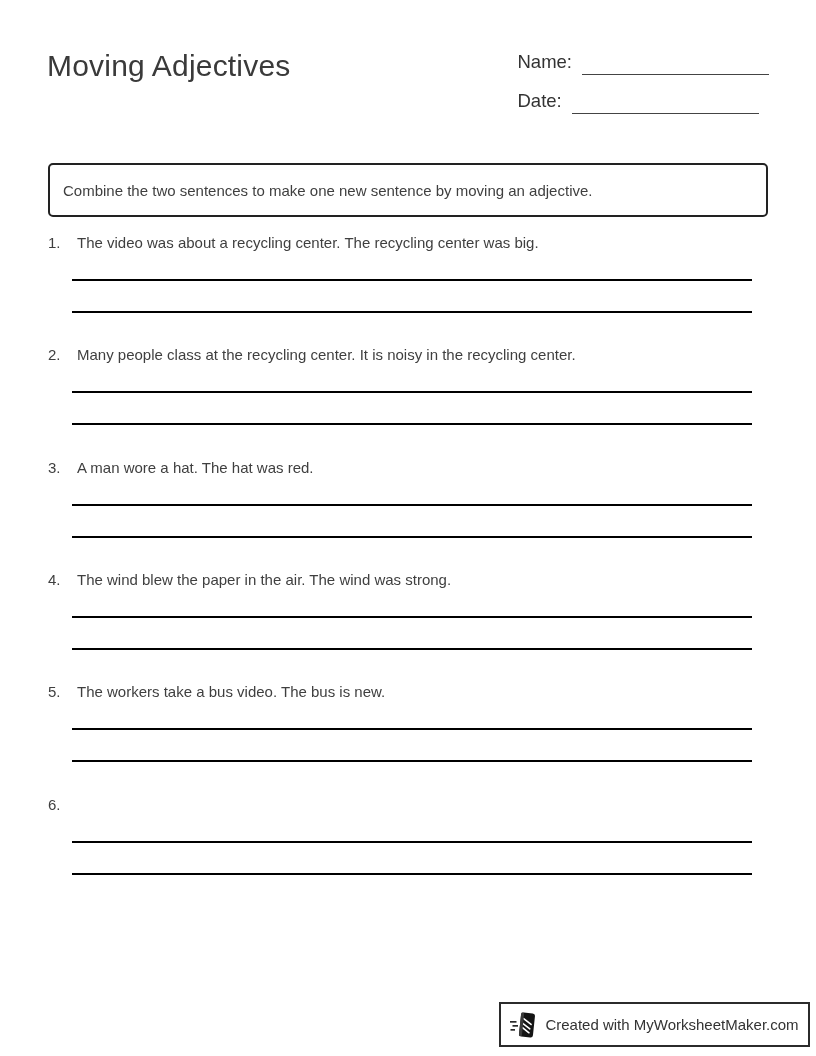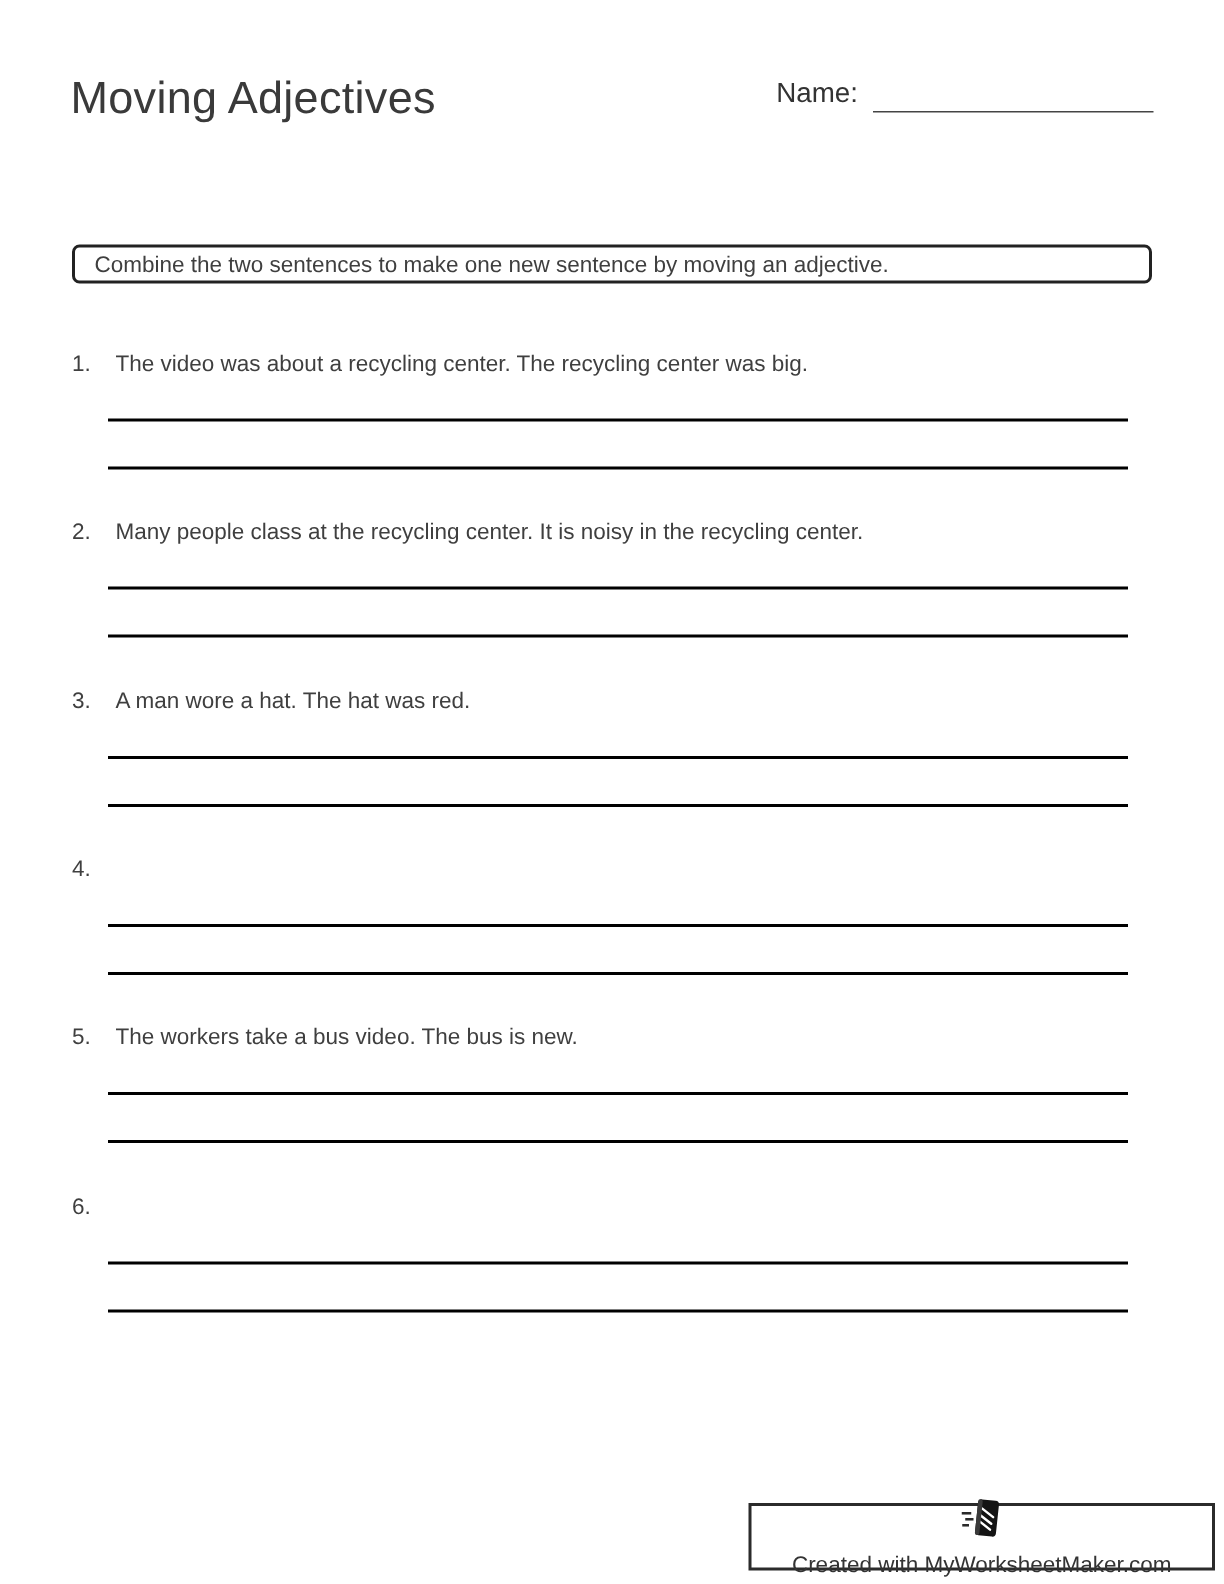--- a/index.html
+++ b/index.html
@@ -21,55 +21,59 @@
   }
   .id-block { position:absolute; top:51px; right:47px; }
   .id-row { display:flex; align-items:flex-end; margin-bottom:15px;margin-left:48px; }
   .id-label { font-size:18.5px; color:#333333; padding-bottom:2px; }
   .id-line {
     width:187px; height:22px; margin-left:10px;
     border-bottom:1.5px solid #444444;
   }
   
   .instruction-box {
-    position:absolute; left:48px; top:163px; width:720px; height:26px;
+    position:absolute; left:48px; top:163px; width:720px; height:54px;
     border:2px solid #222222; border-radius:5px;
     display:flex; align-items:center; padding-left:13px;
     font-size:15px; color:#3f3f3f;
   }
   
   .q { position:absolute; left:48px; width:720px; height:112px; }
   .q1 { top:233px; } .q2 { top:345px; } .q3 { top:458px; }
   .q4 { top:570px; } .q5 { top:682px; } .q6 { top:795px; }
   .q-text { display:flex; font-size:15px; color:#3f3f3f; line-height:1.35; }
   .q-num { width:29px; flex:none; }
   .q-line {
     position:absolute; left:24px; width:680px; height:0;
     border-top:2.2px solid #000000;
   }
   .q-line.l1 { top:46px; } .q-line.l2 { top:78px; }
   
   .credit-badge {
     position:absolute; left:499px; top:1002px; width:311px; height:45px;
     border:2px solid #2b2b2b; background:#ffffff;
     display:flex; align-items:center; justify-content:center; gap:8px;
-    font-size:15px; color:#333333; cursor:pointer;flex-direction:column;
+    font-size:15px; color:#333333; cursor:pointer;
   }
   .credit-badge .logo { flex:none; display:block; }
 </style>
 </head>
 <body>
 
 <div class="page">
 
   <div class="title">Moving Adjectives</div>
 
   <div class="id-block">
     <div class="id-row">
       <span class="id-label">Name:</span>
+      <span class="id-line"></span>
+    </div>
+    <div class="id-row">
+      <span class="id-label">Date:</span>
       <span class="id-line"></span>
     </div>
   </div>
 
   <div class="instruction-box">
     <span>Combine the two sentences to make one new sentence by moving an adjective.</span>
   </div>
 
   <div class="q q1">
     <div class="q-text">
@@ -94,20 +98,21 @@
       <span class="q-num">3.</span>
       <span>A man wore a hat. The hat was red.</span>
     </div>
     <div class="q-line l1"></div>
     <div class="q-line l2"></div>
   </div>
 
   <div class="q q4">
     <div class="q-text">
       <span class="q-num">4.</span>
+      <span>The wind blew the paper in the air. The wind was strong.</span>
     </div>
     <div class="q-line l1"></div>
     <div class="q-line l2"></div>
   </div>
 
   <div class="q q5">
     <div class="q-text">
       <span class="q-num">5.</span>
       <span>The workers take a bus video. The bus is new.</span>
     </div>

